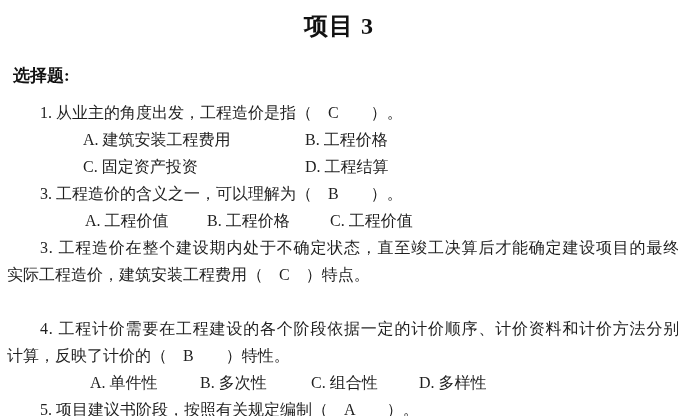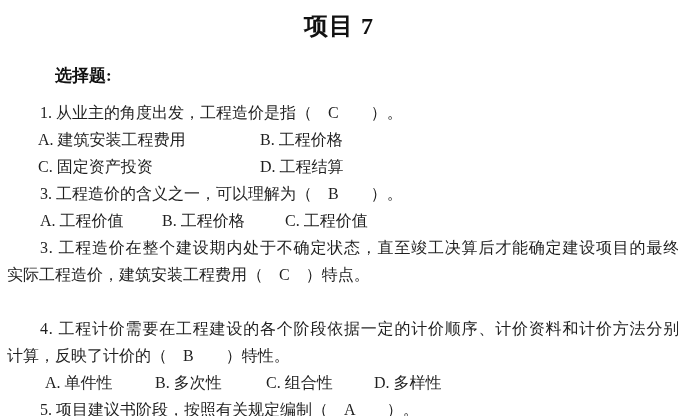--- a/index.html
+++ b/index.html
@@ -24,41 +24,40 @@
     color: #111111;
     letter-spacing: 1px;
   }
   .heading {
     position: absolute;
     top: 64px;
     left: 13px;
     font-size: 17px;
     font-weight: 700;
     color: #111111;
-    margin-left: 42px;
   }
   .line {
     position: absolute;
     left: 7px;
     right: 6px;
     height: 27px;
     line-height: 27px;
     font-size: 16px;
     white-space: nowrap;
   }
   .q { padding-left: 33px; }
   .stretch { letter-spacing: 0.8px; }
-  .opt { position: absolute; top: 0; white-space: nowrap; }
+  .opt { position: absolute; top: 0; white-space: nowrap; margin-left: 45px; }
 </style>
 </head>
 <body>
 
 <div class="page">
 
-  <h1 class="title">项目 7</h1>
+  <h1 class="title">项目 3</h1>
 
   <div class="heading">选择题:</div>
 
   <div class="line q" style="top:99px">1. 从业主的角度出发，工程造价是指（　C　　）。</div>
   <div class="line" style="top:126px">
     <span class="opt" style="left:31px">A. 建筑安装工程费用</span>
     <span class="opt" style="left:253px">B. 工程价格</span>
   </div>
   <div class="line" style="top:153px">
     <span class="opt" style="left:253px">D. 工程结算</span>

